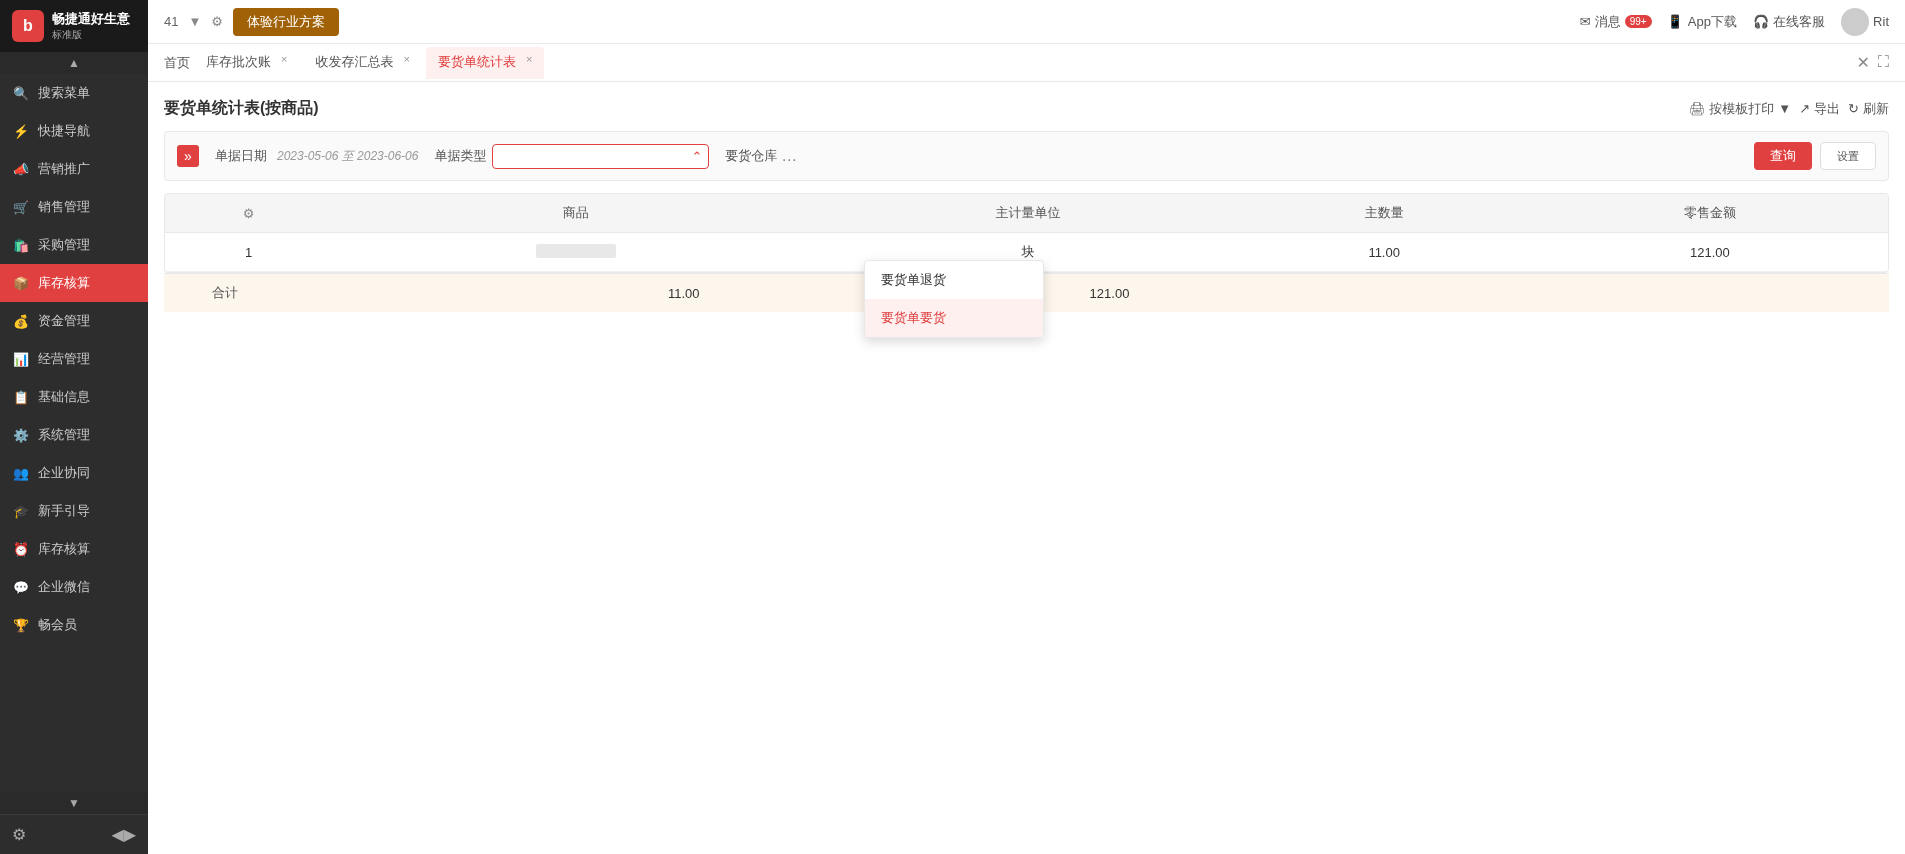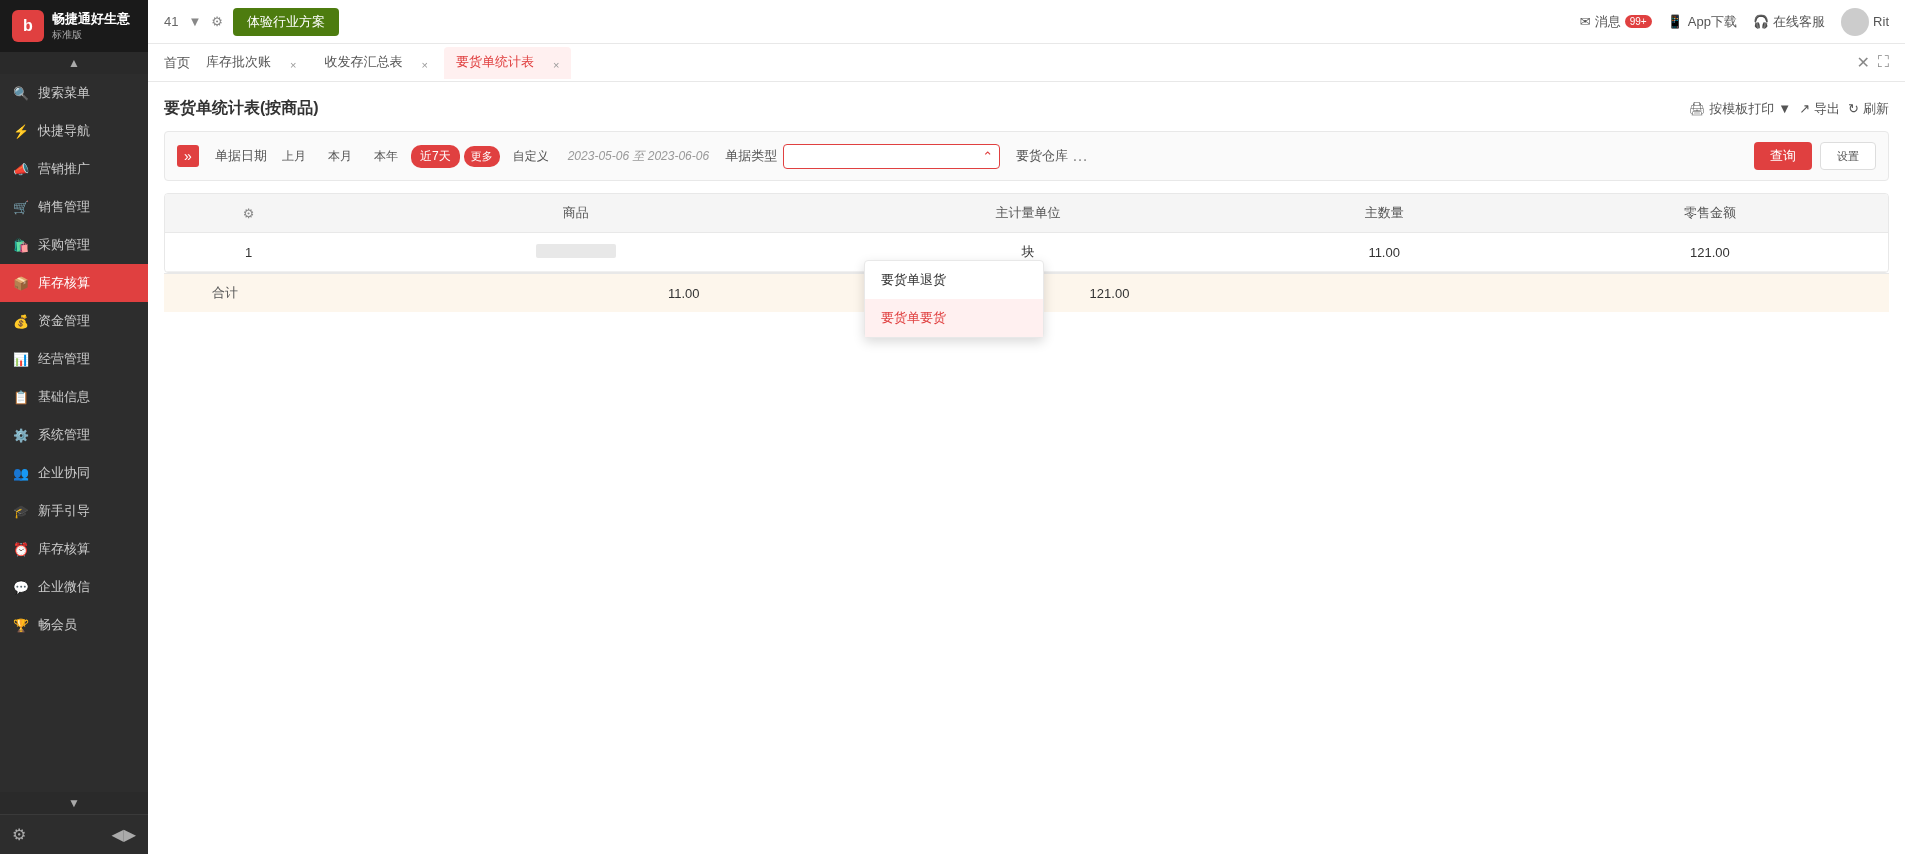--- a/index.html
+++ b/index.html
@@ -63,41 +63,41 @@
       flex-shrink: 0;
     }
     .topbar-left { display: flex; align-items: center; gap: 10px; }
     .topbar-right { display: flex; align-items: center; gap: 16px; font-size: 13px; color: #555; }
     .topbar-right .item { display: flex; align-items: center; gap: 4px; cursor: pointer; }
     .badge {
       background: #e04040; color: white; border-radius: 10px;
       font-size: 10px; padding: 1px 5px; font-weight: normal;
     }
     .trial-btn {
-      background: #4d7c0f; color: white; border: none;
+      background: #a16207; color: white; border: none;
       padding: 5px 14px; border-radius: 4px; cursor: pointer; font-size: 13px;
     }
     .tab-number {
       color: #666; font-size: 13px;
     }
     .topbar-gear { color: #888; cursor: pointer; }
     .avatar { width: 28px; height: 28px; background: #ccc; border-radius: 50%; }
 
     
     .tabbar {
       background: #fff;
       display: flex; align-items: center;
       padding: 0 16px;
       border-bottom: 1px solid #e8e8e8;
       height: 38px;
       flex-shrink: 0;
       gap: 4px;
     }
     .tab {
-      display: flex; align-items: flex-end; gap: 17px;
+      display: flex; align-items: flex-start; gap: 8px;
       padding: 6px 12px; font-size: 13px; cursor: pointer;
       color: #555; border-bottom: 2px solid transparent;
       white-space: nowrap;
     }
     .tab.active { color: #e04040; background: #fff0f0; border-radius: 4px 4px 0 0; }
     .tab .close-btn { color: #999; font-size: 11px; cursor: pointer; margin-left: 2px; }
     .tab-home { color: #555; font-size: 13px; cursor: pointer; }
     .tabbar-actions { margin-left: auto; display: flex; gap: 8px; }
     .tabbar-actions span { cursor: pointer; color: #888; font-size: 16px; }
 
@@ -393,28 +393,20 @@
             <span>刷新</span>
           </button>
         </div>
       </div>
 
       <div class="filter-bar">
         <button class="filter-toggle">»</button>
 
         <div class="filter-group">
           <span class="filter-label">单据日期</span>
-          <div class="date-chips">
-            <span class="date-chip">上月</span>
-            <span class="date-chip">本月</span>
-            <span class="date-chip">本年</span>
-            <span class="date-chip active-red">近7天</span>
-            <span class="date-chip" style="background:#e04040;color:white;border-radius:10px;font-size:11px;padding:2px 6px;">更多</span>
-            <span class="date-chip">自定义</span>
-          </div>
           <span class="date-range">2023-05-06 至 2023-06-06</span>
         </div>
 
         <div class="filter-group">
           <span class="filter-label">单据类型</span>
           <div class="filter-select-wrapper">
             <input class="filter-select-input" value="" style="min-width: 160px;">
             <span class="filter-select-arrow">⌃</span>
           </div>
         </div>

